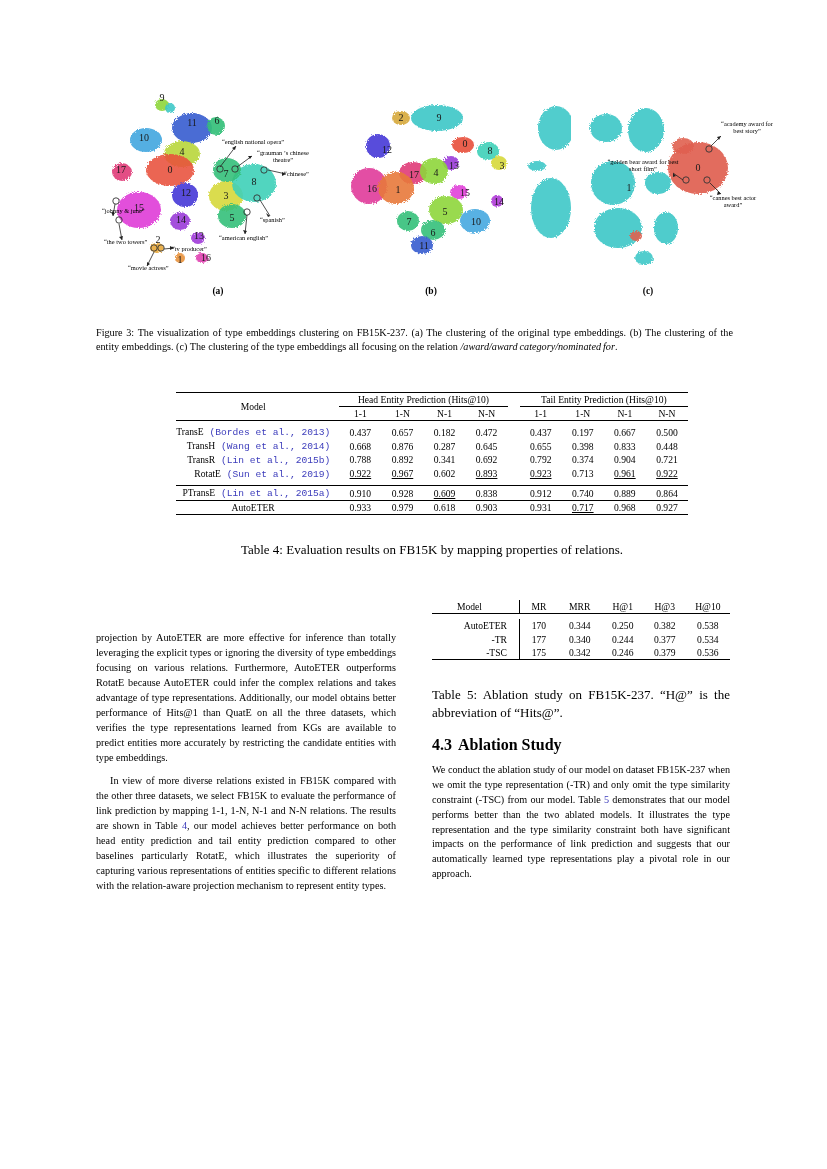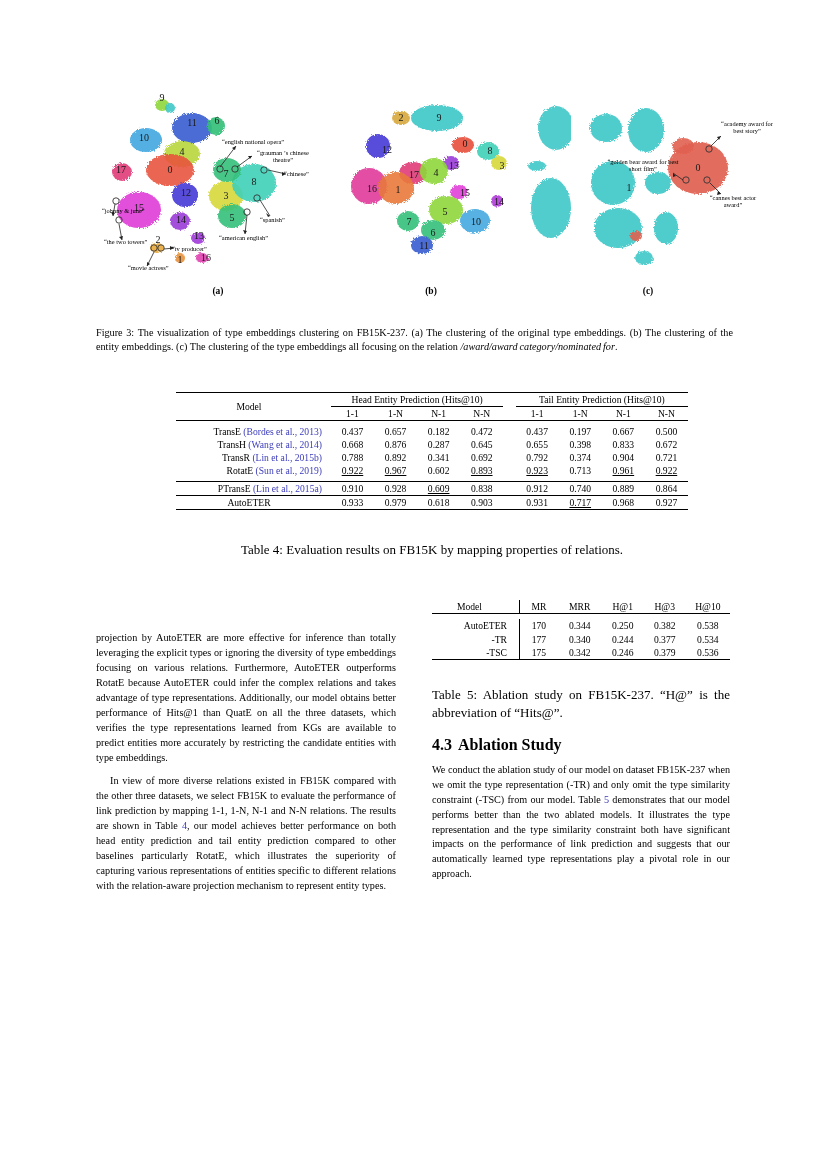--- a/index.html
+++ b/index.html
@@ -113,21 +113,21 @@
   .rule-thin td { border-top: 0.7px solid #000; }
   .rule-bot td { border-bottom: 1.3px solid #000; }
   .grp-rule {
     border-bottom: 0.7px solid #000;
   }
   .model-cell {
     text-align: right !important;
     padding-right: 9px !important;
   }
   .model-center { text-align: center !important; }
-  .cite { color: #3b3bbb; }
+  .cite { color: #3b3bbb; font-family: Liberation Mono, monospace; }
   .b { font-weight: bold; }
   .u { text-decoration: underline; text-underline-offset: 1px; }
   .spacer-row td { height: 3px; padding: 0; }
 
   .tbl-caption {
     position: absolute;
     font-size: 13px;
     line-height: 1.4;
     text-align: justify;
   }
@@ -447,21 +447,21 @@
           <tr>
             <td class="model-cell"><span>TransH</span><span class="cite"> (Wang et al., 2014)</span></td>
             <td>0.668</td>
             <td>0.876</td>
             <td>0.287</td>
             <td>0.645</td>
             <td></td>
             <td>0.655</td>
             <td>0.398</td>
             <td>0.833</td>
-            <td>0.672</td>
+            <td>0.448</td>
           </tr>
           <tr>
             <td class="model-cell"><span>TransR</span><span class="cite"> (Lin et al., 2015b)</span></td>
             <td>0.788</td>
             <td>0.892</td>
             <td>0.341</td>
             <td>0.692</td>
             <td></td>
             <td>0.792</td>
             <td>0.374</td>

